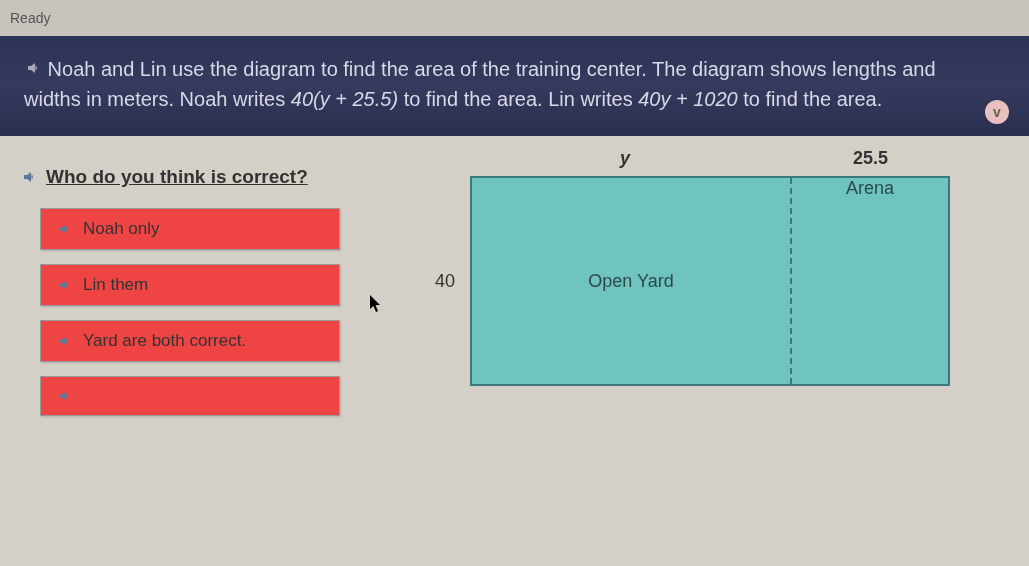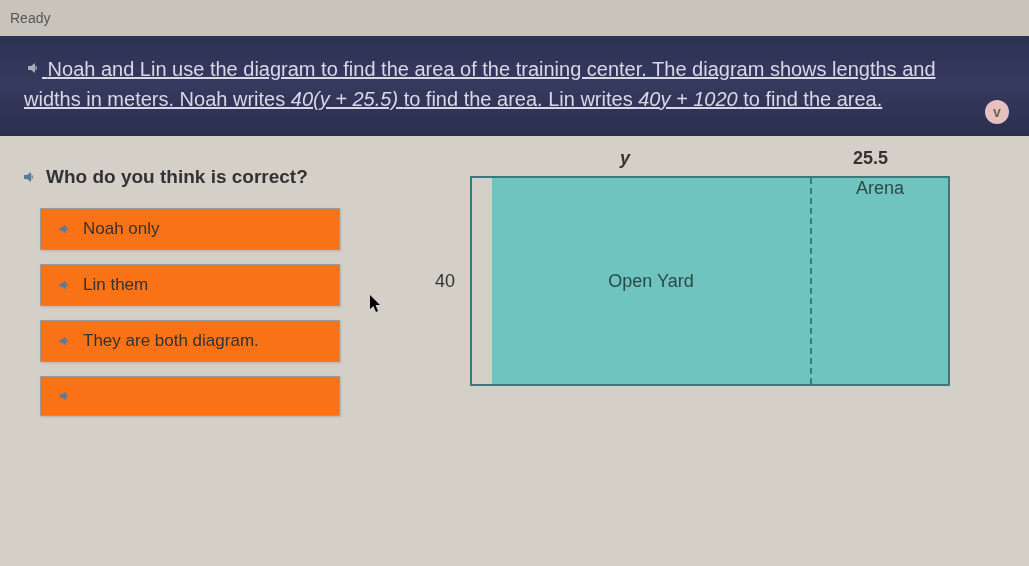--- a/index.html
+++ b/index.html
@@ -19,21 +19,20 @@
       font-size: 14px;
       color: #555;
     }
     .problem-banner {
       background: linear-gradient(180deg, #2d3355 0%, #353a5e 50%, #2a2f4f 100%);
       color: #d8d8e8;
       padding: 18px 36px 22px 24px;
       font-size: 20px;
       line-height: 1.5;
       position: relative;
-      text-decoration: underline;
     }
     .problem-banner .expand-icon {
       position: absolute;
       right: 20px;
       bottom: 12px;
       width: 24px;
       height: 24px;
       background: #e8c0c0;
       border-radius: 50%;
       display: flex;
@@ -63,32 +62,33 @@
       height: 18px;
       display: inline-flex;
       align-items: center;
       justify-content: center;
       color: #5a7a9a;
     }
     .question-text {
       font-size: 19px;
       font-weight: bold;
       color: #333;
+      text-decoration: underline;
     }
     .options {
       display: flex;
       flex-direction: column;
       gap: 14px;
       margin-left: 20px;
     }
     .option-btn {
       display: flex;
       align-items: center;
       gap: 10px;
-      background: #f97316;
+      background: #ef4444;
       border: 1px solid #999;
       padding: 10px 14px;
       font-size: 17px;
       color: #333;
       cursor: pointer;
       width: 300px;
       text-align: left;
       box-shadow: 1px 1px 2px rgba(0,0,0,0.15);
     }
     .option-btn .speaker-icon { flex-shrink: 0; }
@@ -128,21 +128,20 @@
     }
     .yard {
       flex: 0 0 320px;
       background: #6fc4bf;
       display: flex;
       align-items: center;
       justify-content: center;
       font-size: 18px;
       color: #2a4a4a;
       border-right: 2px dashed #3a7a7a;
-      margin-left: 20px;
     }
     .arena {
       flex: 1;
       background: #6fc4bf;
       display: flex;
       align-items: flex-start;
       justify-content: center;
       font-size: 18px;
       color: #2a4a4a;
     }
@@ -205,21 +204,21 @@
             </svg>
         </span>
         <span>Lin them</span>
       </button>
       <button class="option-btn">
         <span class="speaker-icon">
           <svg width="14" height="14" viewBox="0 0 16 16">
               <path fill="#5a7a9a" d="M3 6v4h3l4 3V3L6 6H3zm9 2a3 3 0 0 0-1.5-2.6v5.2A3 3 0 0 0 12 8z"></path>
             </svg>
         </span>
-        <span>They are both diagram.</span>
+        <span>Yard are both correct.</span>
       </button>
       <button class="option-btn">
         <span class="speaker-icon">
           <svg width="14" height="14" viewBox="0 0 16 16">
               <path fill="#5a7a9a" d="M3 6v4h3l4 3V3L6 6H3zm9 2a3 3 0 0 0-1.5-2.6v5.2A3 3 0 0 0 12 8z"></path>
             </svg>
         </span>
       </button>
     </div>
   </div>

